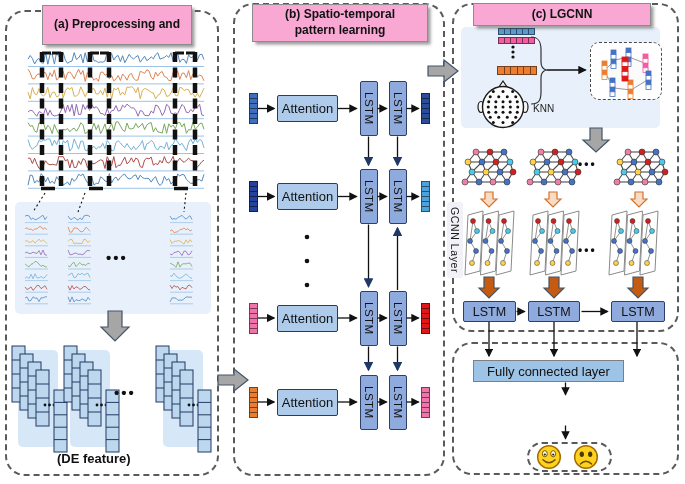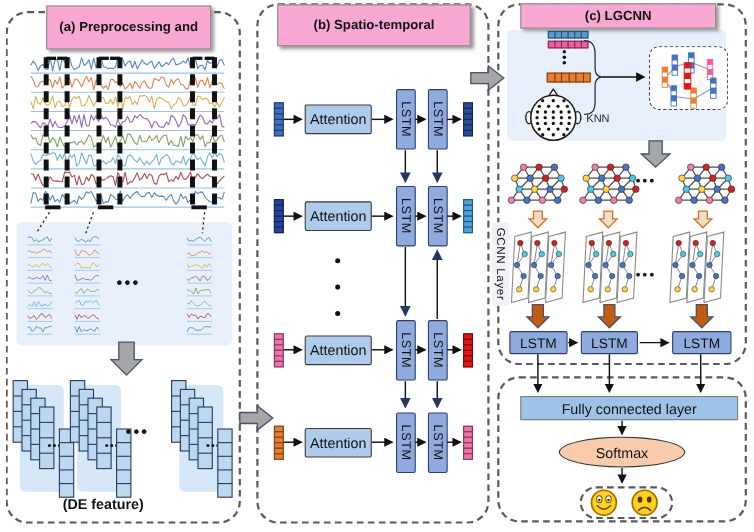--- a/index.html
+++ b/index.html
@@ -214,20 +214,21 @@
       <line x1="42" y1="68.8" x2="55" y2="68.8" stroke="#233a63" stroke-width="1"></line>
       <line x1="42" y1="81.2" x2="55" y2="81.2" stroke="#233a63" stroke-width="1"></line>
       <line x1="42" y1="93.6" x2="55" y2="93.6" stroke="#233a63" stroke-width="1"></line>
     </svg>
   <div class="hdots" style="left:114px;top:384px;font-size:15px">•••</div>
   <div id="de-label" style="left:57px;top:451px;width:112px">(DE feature)</div>
 
   <div class="panel" style="left:233px;top:3px;width:212px;height:473px"></div>
   <div class="title-box" style="left:252px;top:4px;width:176px;height:38px">
     <span>(b) Spatio-temporal</span>
+    <span>pattern learning</span>
   </div>
 
   <div id="b-rows">
       <div class="vec" style="left: 249px; top: 93px; width: 9px; height: 31px;">
         <div class="cell" style="background: rgb(63, 111, 192); border: 1px solid rgb(32, 56, 96);"></div>
         <div class="cell" style="background: rgb(63, 111, 192); border: 1px solid rgb(32, 56, 96); margin-top: -1px;"></div>
         <div class="cell" style="background: rgb(63, 111, 192); border: 1px solid rgb(32, 56, 96); margin-top: -1px;"></div>
         <div class="cell" style="background: rgb(63, 111, 192); border: 1px solid rgb(32, 56, 96); margin-top: -1px;"></div>
         <div class="cell" style="background: rgb(63, 111, 192); border: 1px solid rgb(32, 56, 96); margin-top: -1px;"></div>
         <div class="cell" style="background: rgb(63, 111, 192); border: 1px solid rgb(32, 56, 96); margin-top: -1px;"></div>
@@ -657,22 +658,21 @@
       <circle cx="43" cy="42" r="2.5" fill="#4472c4" stroke="#333" stroke-width="0.5"></circle>
       <circle cx="39" cy="54" r="2.5" fill="#ffd24a" stroke="#333" stroke-width="0.5"></circle>
     </svg>
   <div class="hdots" style="left:578px;top:243px;font-size:12px">•••</div>
 
   <div class="box lstm-h" style="left:463px;top:301px;width:53px;height:21px">LSTM</div>
   <div class="box lstm-h" style="left:528px;top:301px;width:52px;height:21px">LSTM</div>
   <div class="box lstm-h" style="left:611px;top:301px;width:54px;height:21px">LSTM</div>
 
   <div class="panel" style="left:452px;top:342px;width:227px;height:133px"></div>
-  <div id="fc-bar" style="left:473px;top:360px;width:198px;height:22px">Fully connected layer</div>
-  <div id="softmax" style="left:508px;top:397px;width:115px;height:28px">Softmax</div>
+  <div id="fc-bar" style="left:473px;top:360px;width:151px;height:22px">Fully connected layer</div>
   <div id="emoji-box" style="left:527px;top:442px;width:85px;height:30px"></div>
   <svg id="happy-svg" class="layer" style="left:536px;top:444px;z-index:3" width="26" height="26" viewBox="-14 -14 28 28">
       <circle cx="0" cy="0" r="12.2" fill="#ffd21f" stroke="#a36a00" stroke-width="1.6"></circle>
       <ellipse cx="-4.5" cy="-3.5" rx="2.6" ry="3.3" fill="#fff" stroke="#6b4e00" stroke-width="1"></ellipse>
       <circle cx="-4.5" cy="-2.6" r="1.2" fill="#3a2c00"></circle>
       <ellipse cx="4.5" cy="-3.5" rx="2.6" ry="3.3" fill="#fff" stroke="#6b4e00" stroke-width="1"></ellipse>
       <circle cx="4.5" cy="-2.6" r="1.2" fill="#3a2c00"></circle>
       <path d="M -6.5 3 Q 0 9.5 6.5 3" fill="none" stroke="#6b4e00" stroke-width="1.6" stroke-linecap="round"></path>
     </svg>
   <svg id="sad-svg" class="layer" style="left:573px;top:444px;z-index:3" width="26" height="26" viewBox="-14 -14 28 28">

